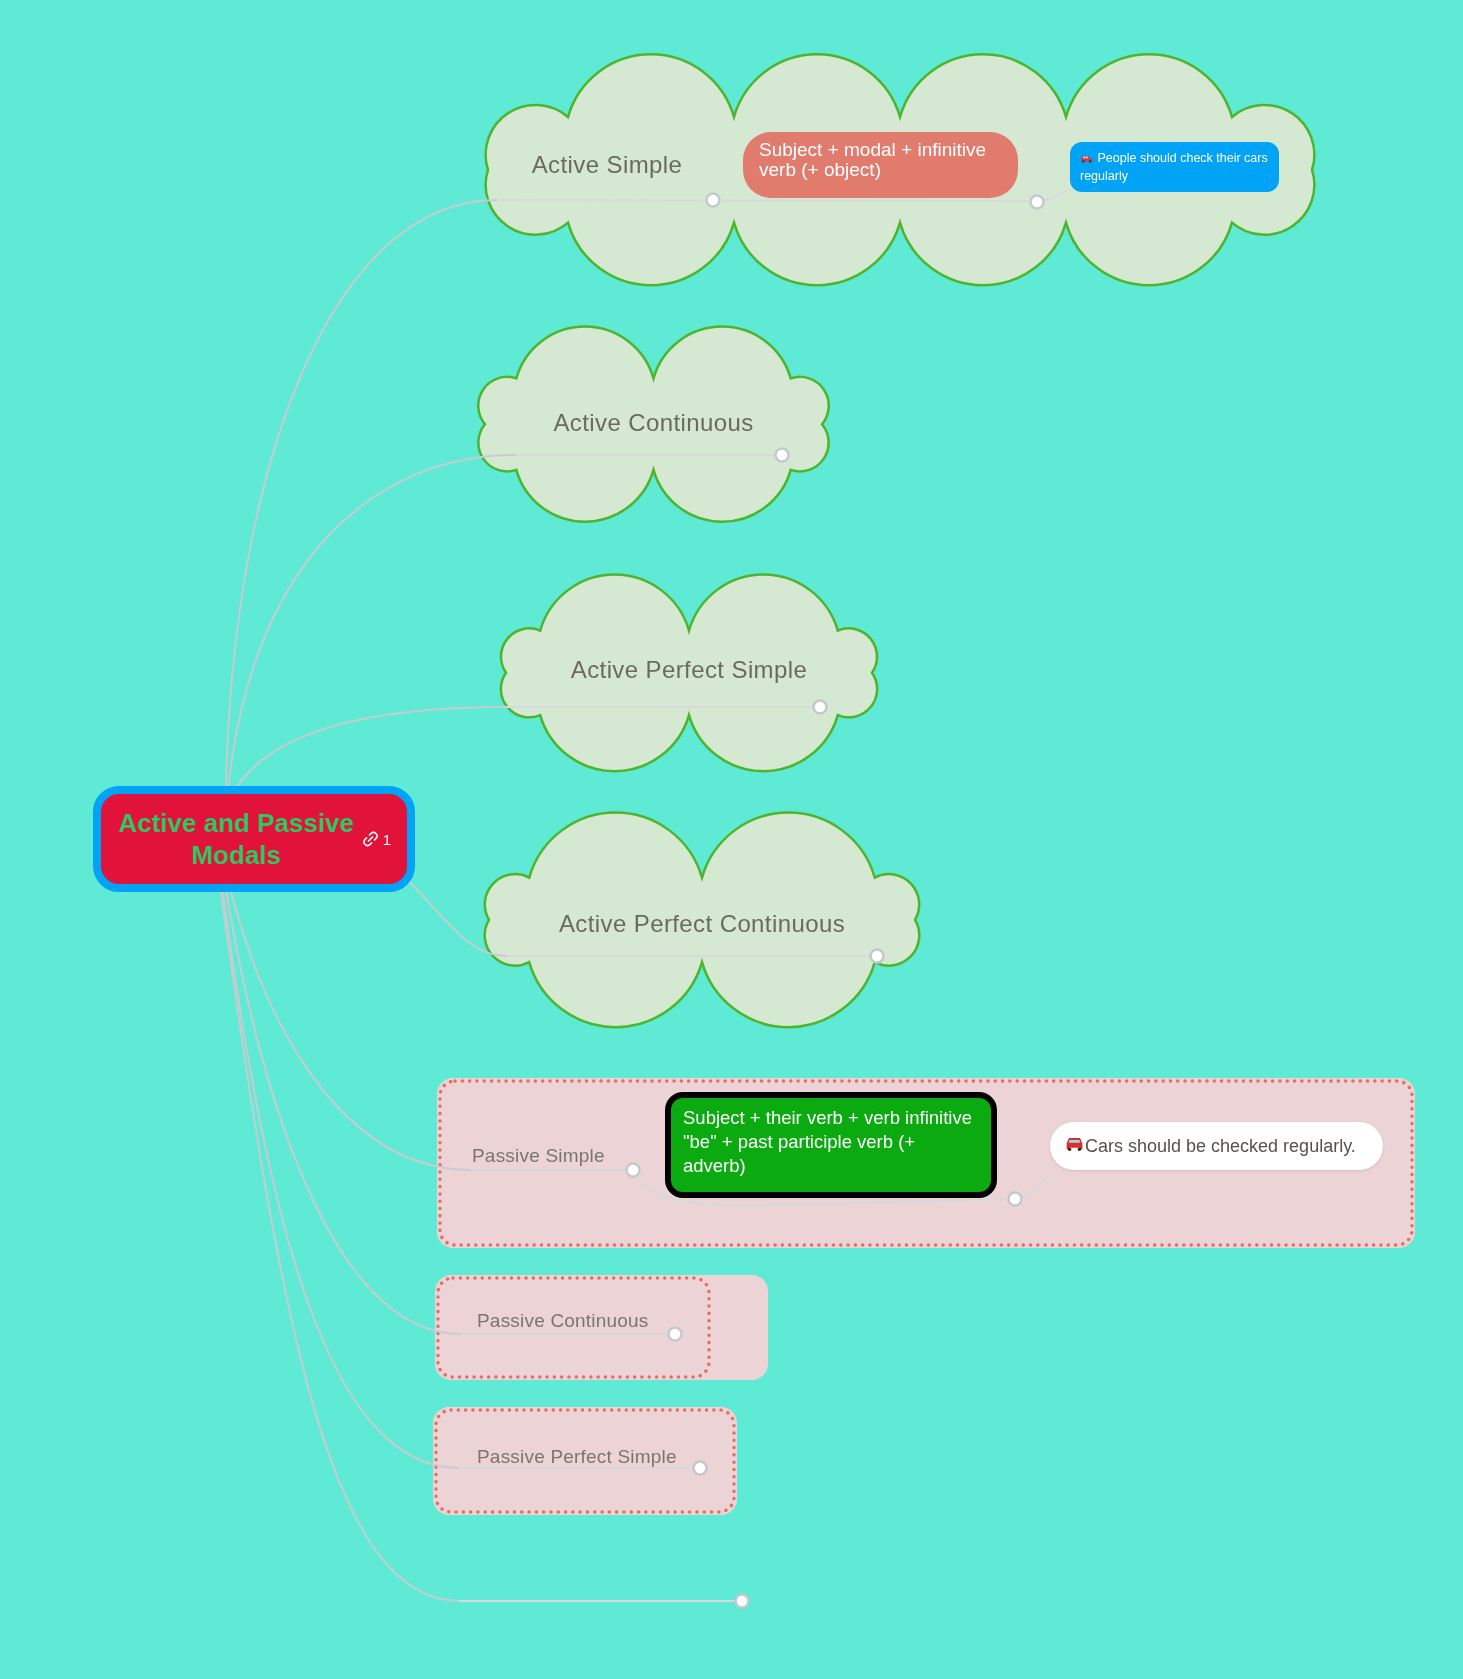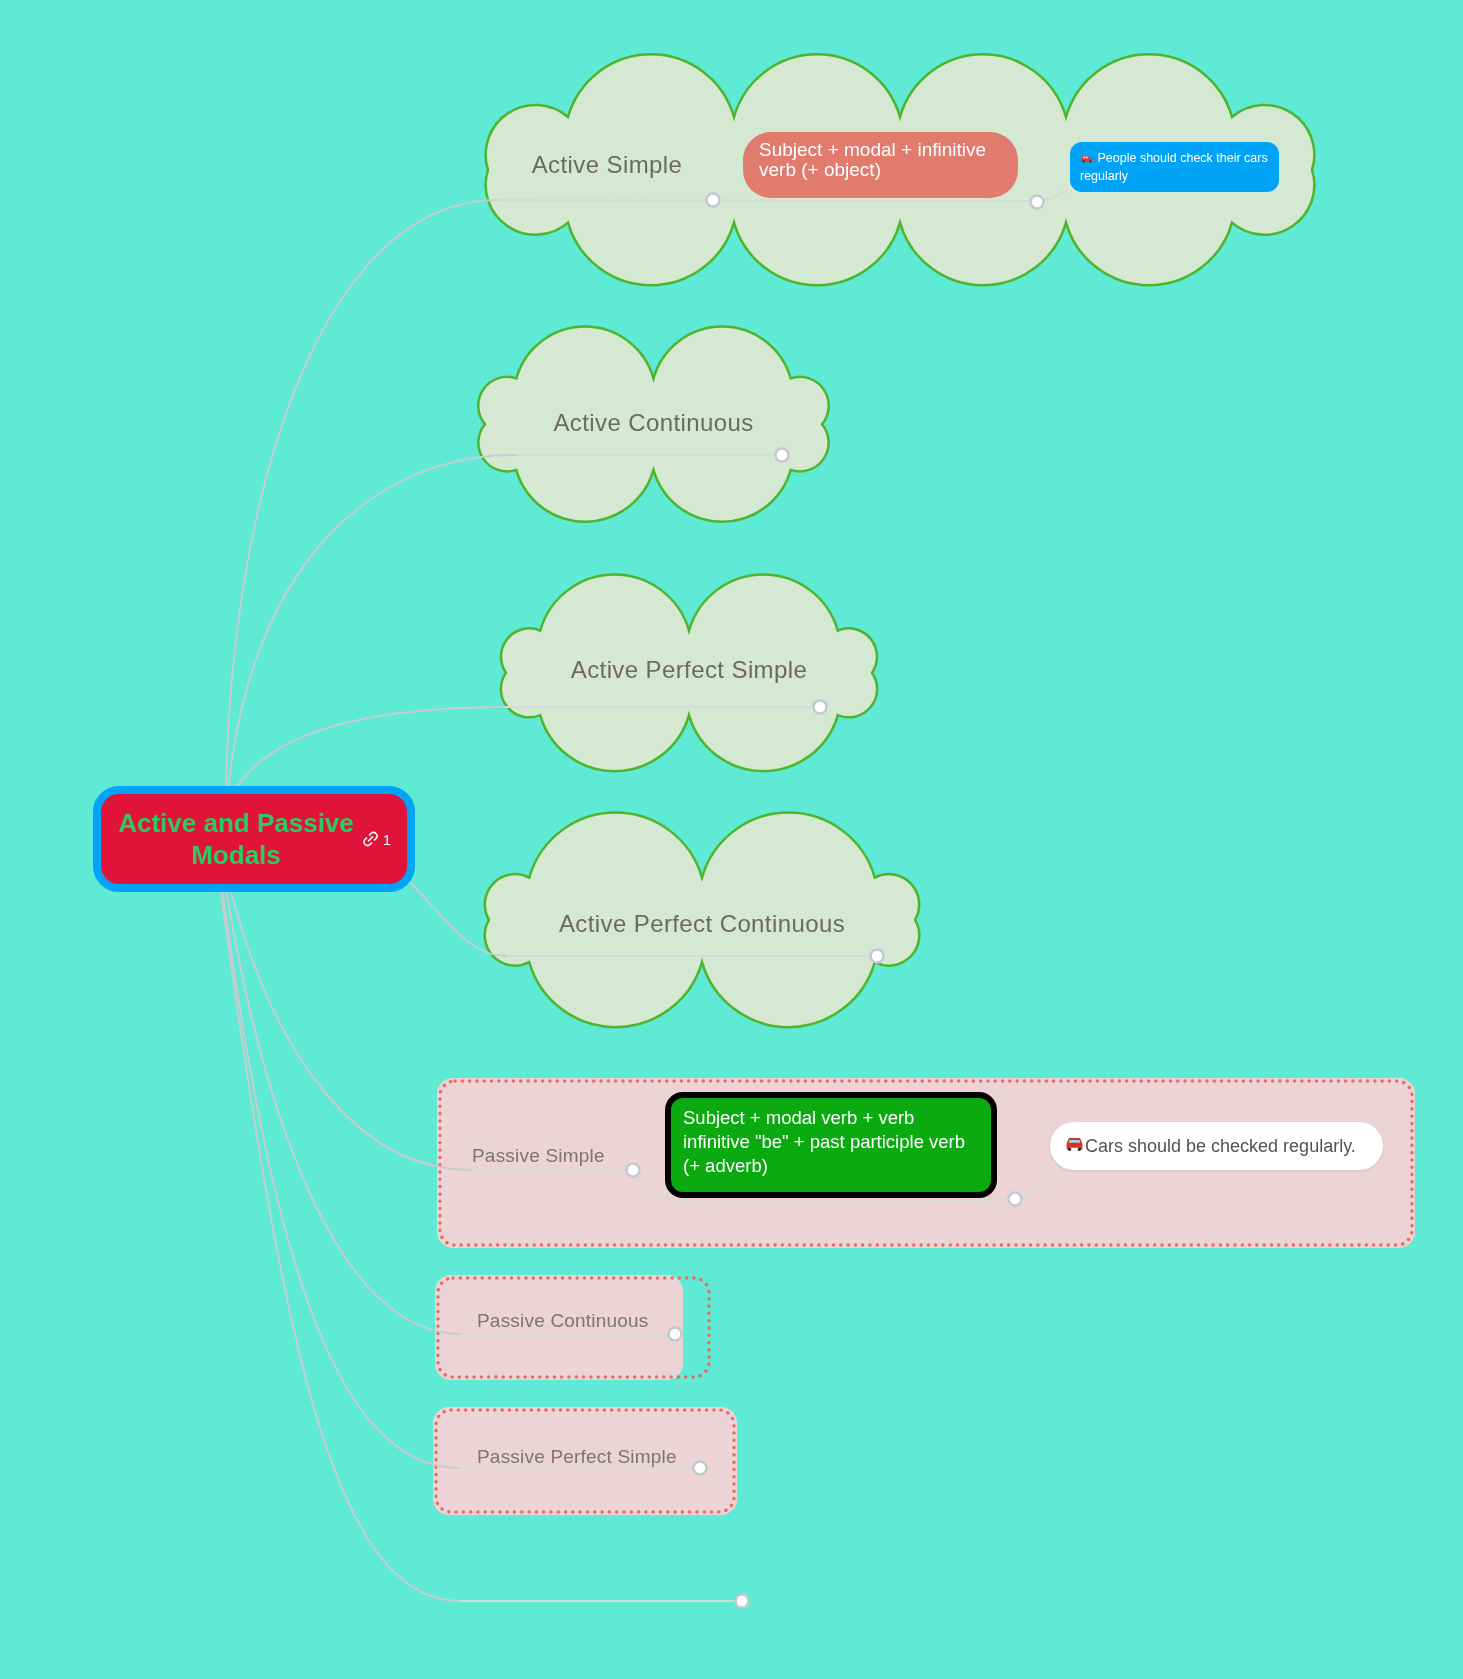--- a/index.html
+++ b/index.html
@@ -145,21 +145,21 @@
     <span class="nlabel" style="left:0;right:0;top:89px">Active Perfect Continuous</span>
   </div>
 
   <div class="node pinkbox" style="left:437px;top:1060px;width:978px;height:170px">
     <svg class="dots" width="978" height="170">
       <rect x="3" y="3" width="972" height="164" rx="15" fill="none" stroke="#e96a5e" stroke-width="3.4" stroke-dasharray="0.1 7.2" stroke-linecap="round"></rect>
     </svg>
     <span class="plabel" style="left:35px;top:66px">Passive Simple</span>
   </div>
 
-  <div class="node pinkbox" style="left:435px;top:1257px;width:248px;height:105px">
+  <div class="node pinkbox" style="left:435px;top:1257px;width:333px;height:105px">
     <svg class="dots" width="277" height="105">
       <rect x="3" y="3" width="271" height="99" rx="15" fill="none" stroke="#e96a5e" stroke-width="3.4" stroke-dasharray="0.1 7.2" stroke-linecap="round"></rect>
     </svg>
     <span class="plabel" style="left:42px;top:34px">Passive Continuous</span>
   </div>
 
   <div class="node pinkbox" style="left:433px;top:1389px;width:304px;height:108px">
     <svg class="dots" width="304" height="108">
       <rect x="3" y="3" width="298" height="102" rx="15" fill="none" stroke="#e96a5e" stroke-width="3.4" stroke-dasharray="0.1 7.2" stroke-linecap="round"></rect>
     </svg>
@@ -213,21 +213,21 @@
         <path d="M2 10l1.6-4.8A2 2 0 015.5 4h7a2 2 0 011.8 1.1L16.2 8l4 .9a2 2 0 011.6 2V13h-2.4a2.5 2.5 0 01-4.8 0H8.4a2.5 2.5 0 01-4.8 0H2z" fill="#e03a2c"></path>
         <path d="M6 5h3v3H4.8zM10 5h2.6l1.5 3H10z" fill="#bfe6f7"></path>
         <circle cx="6" cy="13.4" r="2" fill="#333"></circle>
         <circle cx="17.4" cy="13.4" r="2" fill="#333"></circle>
       </svg>
     </span>
     <span class="ex-text">People should check their cars regularly</span>
   </div>
 
   <div class="detail formula-passive">
-    <span>Subject + modal verb + verb infinitive "be" + past participle verb (+ adverb)</span>
+    <span>Subject + their verb + verb infinitive "be" + past participle verb (+ adverb)</span>
   </div>
 
   <div class="detail example-passive">
     <span class="caricon">
       <svg width="21" height="16" viewBox="0 0 24 17">
         <path d="M3 8l2-5a2 2 0 011.9-1.3h10.2A2 2 0 0119 3l2 5v6.5h-3.2l-.8-1.7H7l-.8 1.7H3z" fill="#d63125"></path>
         <path d="M6.4 4h11.2l1.2 3.2H5.2z" fill="#9ad6f5"></path>
         <circle cx="6.4" cy="14.6" r="1.9" fill="#222"></circle>
         <circle cx="17.6" cy="14.6" r="1.9" fill="#222"></circle>
       </svg>

